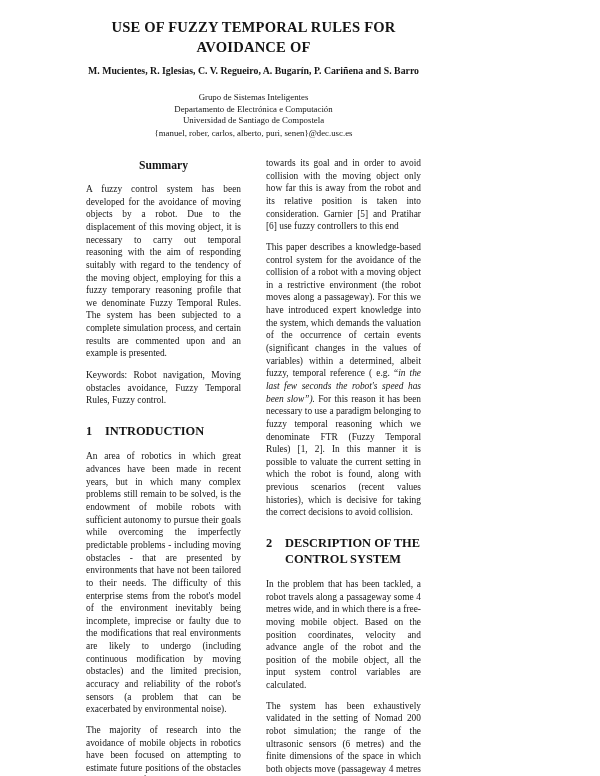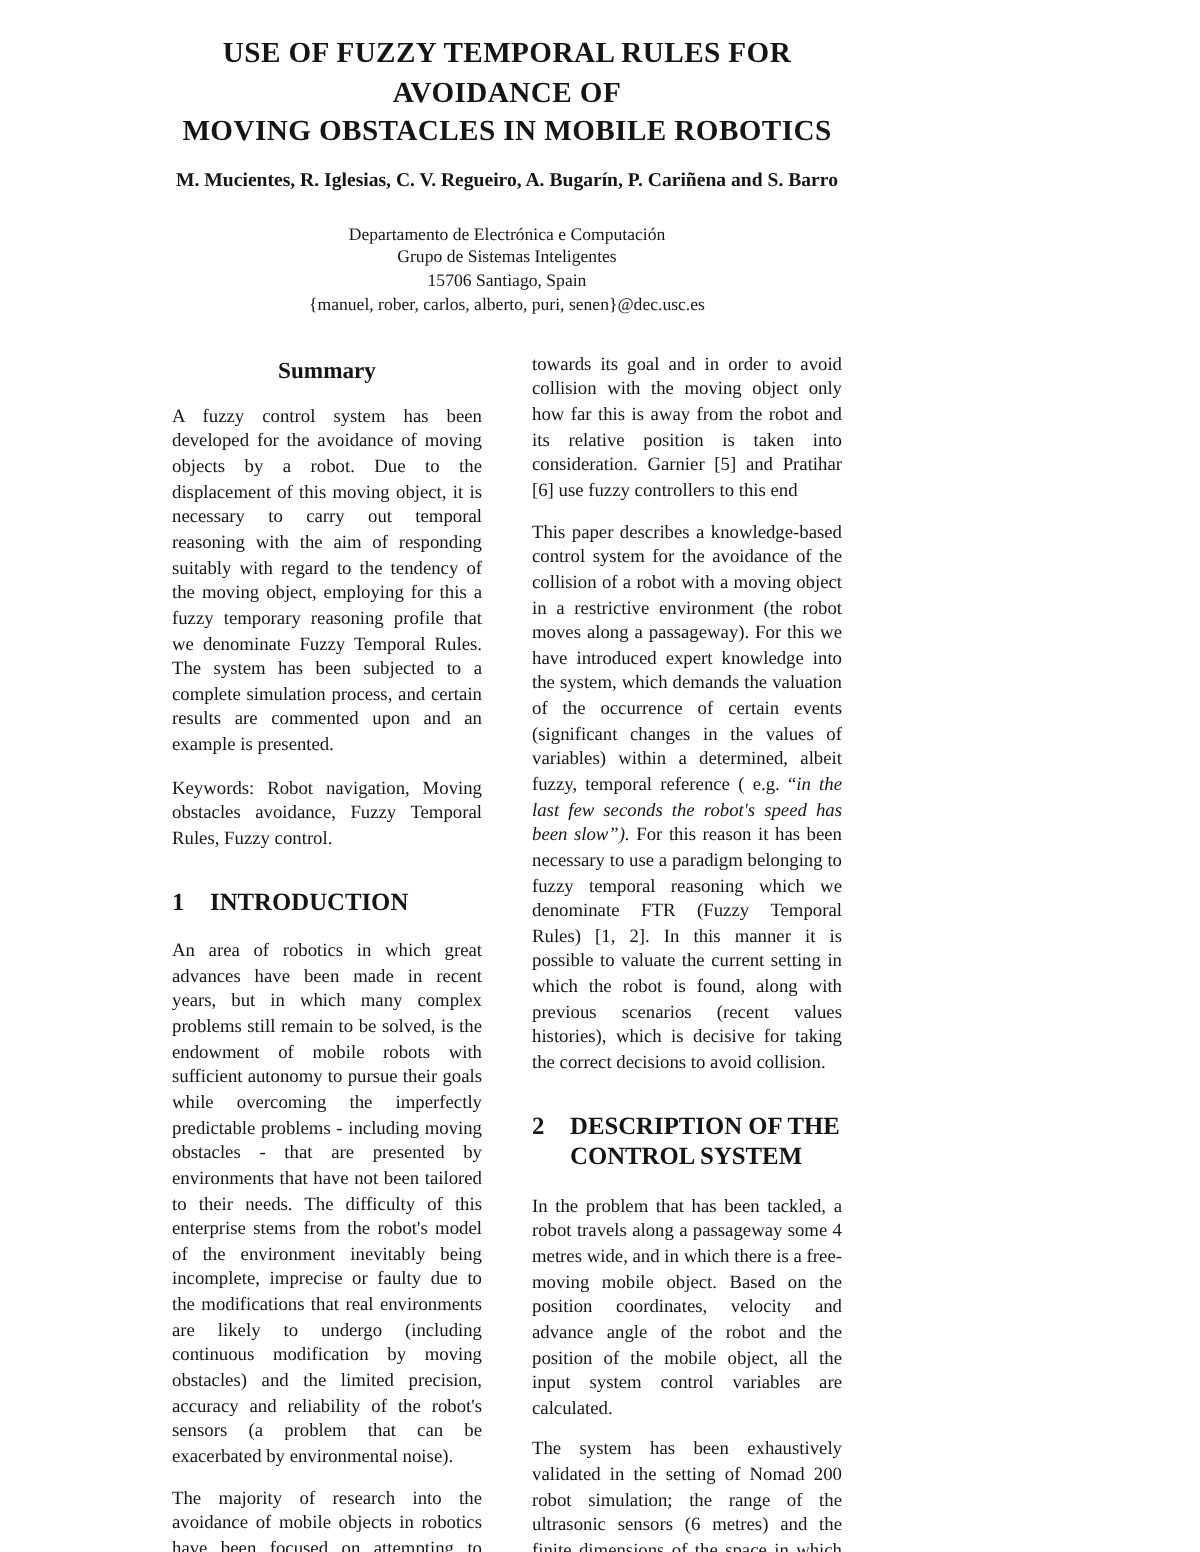--- a/index.html
+++ b/index.html
@@ -67,27 +67,26 @@
   .sec-title { flex: 1 1 auto; }
 </style>
 </head>
 <body>
 
 <div class="page">
 
   <header class="paper-header">
     <h1 class="title">
       <span class="title-line">USE OF FUZZY TEMPORAL RULES FOR AVOIDANCE OF</span>
-      <span class="title-line">MOVING OBSTACLES IN MOBILE ROBOTICS</span>
     </h1>
     <div class="authors">M. Mucientes, R. Iglesias, C. V. Regueiro, A. Bugarín, P. Cariñena and S. Barro</div>
     <div class="affil">
+      <span class="affil-line">Grupo de Sistemas Inteligentes</span>
       <span class="affil-line">Departamento de Electrónica e Computación</span>
-      <span class="affil-line">Grupo de Sistemas Inteligentes</span>
-      <span class="affil-line">15706 Santiago, Spain</span>
+      <span class="affil-line">Universidad de Santiago de Compostela</span>
       <span class="affil-line email">{manuel, rober, carlos, alberto, puri, senen}@dec.usc.es</span>
     </div>
   </header>
 
   <div class="columns">
 
     <div class="col">
       <h2 class="summary-heading">Summary</h2>
       <p class="para">A fuzzy control system has been developed for the avoidance of moving objects by a robot. Due to the displacement of this moving object, it is necessary to carry out temporal reasoning with the aim of responding suitably with regard to the tendency of the moving object, employing for this a fuzzy temporary reasoning profile that we denominate Fuzzy Temporal Rules. The system has been subjected to a complete simulation process, and certain results are commented upon and an example is presented.</p>
       <p class="para keywords"><span class="bold">Keywords:</span><span> Robot navigation, Moving obstacles avoidance, Fuzzy Temporal Rules, Fuzzy control.</span></p>

